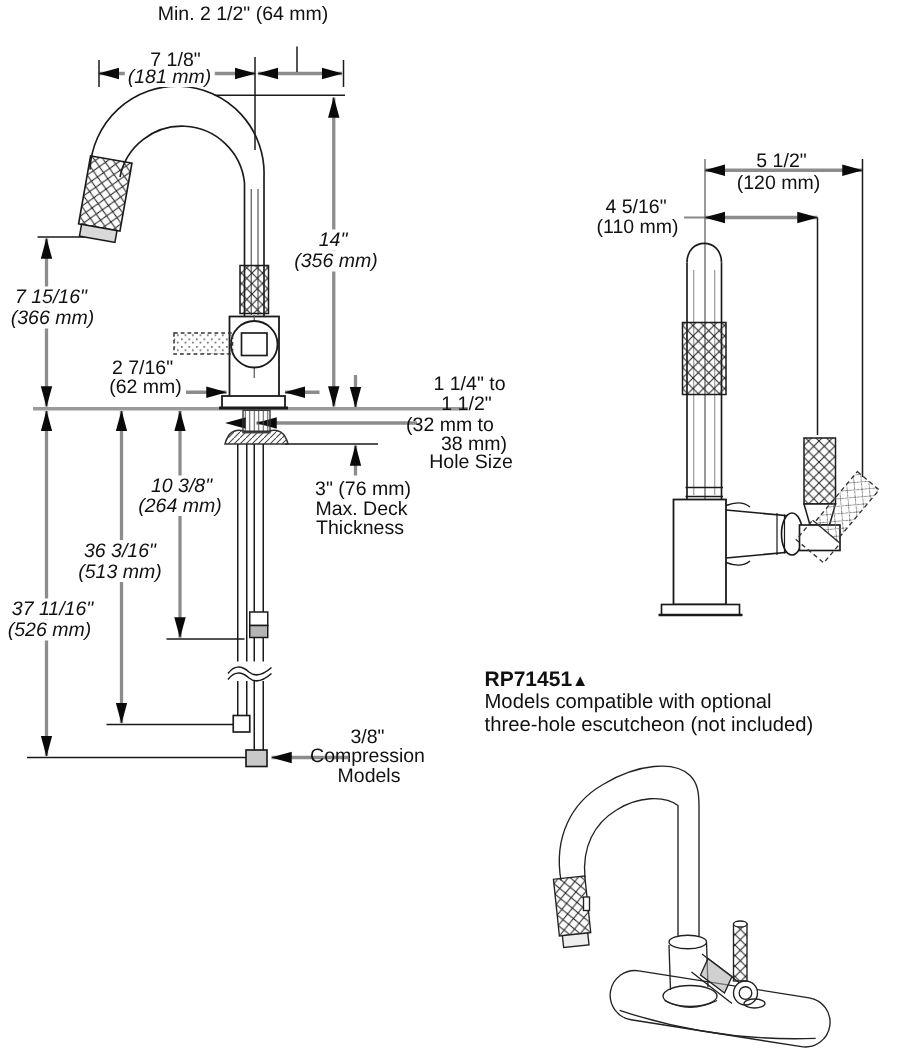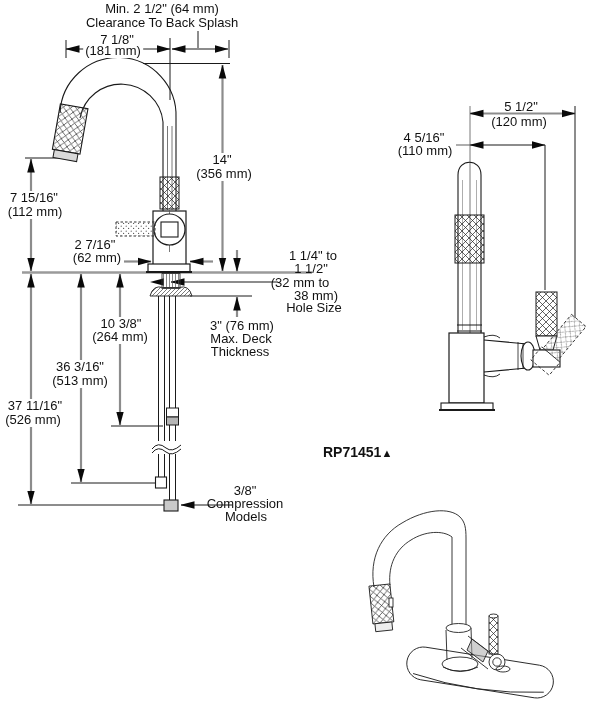--- a/index.html
+++ b/index.html
@@ -1,21 +1,21 @@
 <!DOCTYPE html>
 <html><head>
 <meta charset="utf-8">
 <style>
   html,body{margin:0;padding:0;background:#fff;}
   #canvas{position:relative;width:600px;height:703px;background:#fff;overflow:hidden;
           font-family:"Liberation Sans",sans-serif;}
   #art{position:absolute;left:0;top:0;}
   .lbl{position:absolute;font:13px/1.04 "Liberation Sans",sans-serif;color:#111;
        white-space:nowrap;transform:translateX(-50%);text-align:center;}
-  .wbg{background:#fff;padding:0 2px;}
+  .wbg{background:#fff;padding:0 2px;font-style:italic;}
   .left{transform:none;text-align:left;}
   .part{font-weight:bold;font-size:14px;margin-top:43px;}
   .tri{font-size:11px;}
   .note{font-size:13.5px;}
 </style>
 </head>
 <body>
 
 <div id="canvas">
 
@@ -203,30 +203,29 @@
     <circle cx="497" cy="662" r="8" fill="#fff"></circle>
     <circle cx="497" cy="662" r="4.2" fill="#fff"></circle>
     <ellipse cx="503" cy="669" rx="7" ry="3"></ellipse>
 
     <rect x="489" y="616" width="9" height="38" fill="url(#knurl)"></rect>
     <ellipse cx="493.5" cy="616" rx="4.5" ry="2" fill="#fff"></ellipse>
   </g>
 </svg>
 
   <div class="lbl" style="left:162px;top:2px">Min. 2 1/2" (64 mm)</div>
-  <div class="lbl" style="left:162px;top:16px">Clearance To Back Splash</div>
 
   <div class="lbl" style="left:117px;top:33px">7 1/8"</div>
   <div class="lbl wbg" style="left:113px;top:44px">(181 mm)</div>
 
   <div class="lbl wbg" style="left:222px;top:153px">14"</div>
   <div class="lbl wbg" style="left:224px;top:167px">(356 mm)</div>
 
   <div class="lbl wbg" style="left:34px;top:191px">7 15/16"</div>
-  <div class="lbl wbg" style="left:35px;top:205px">(112 mm)</div>
+  <div class="lbl wbg" style="left:35px;top:205px">(366 mm)</div>
 
   <div class="lbl" style="left:95px;top:238px">2 7/16"</div>
   <div class="lbl" style="left:97px;top:251px">(62 mm)</div>
 
   <div class="lbl" style="left:313px;top:249px">1 1/4" to</div>
   <div class="lbl" style="left:311px;top:261.5px">1 1/2"</div>
   <div class="lbl" style="left:300px;top:276px">(32 mm to</div>
   <div class="lbl" style="left:316px;top:288.5px">38 mm)</div>
   <div class="lbl" style="left:314px;top:301px">Hole Size</div>
 
@@ -247,14 +246,16 @@
   <div class="lbl" style="left:245px;top:497px">Compression</div>
   <div class="lbl" style="left:246px;top:510px">Models</div>
 
   <div class="lbl" style="left:521px;top:100px">5 1/2"</div>
   <div class="lbl" style="left:519px;top:115px">(120 mm)</div>
 
   <div class="lbl" style="left:424px;top:131px">4 5/16"</div>
   <div class="lbl" style="left:425px;top:144px">(110 mm)</div>
 
   <div class="lbl left" style="left:323px;top:445px"><span class="part">RP71451</span><span class="tri">▲</span></div>
+  <div class="lbl left note" style="left:323px;top:461px">Models compatible with optional</div>
+  <div class="lbl left note" style="left:323px;top:476px">three-hole escutcheon (not included)</div>
 
 </div>
 
 </body></html>

